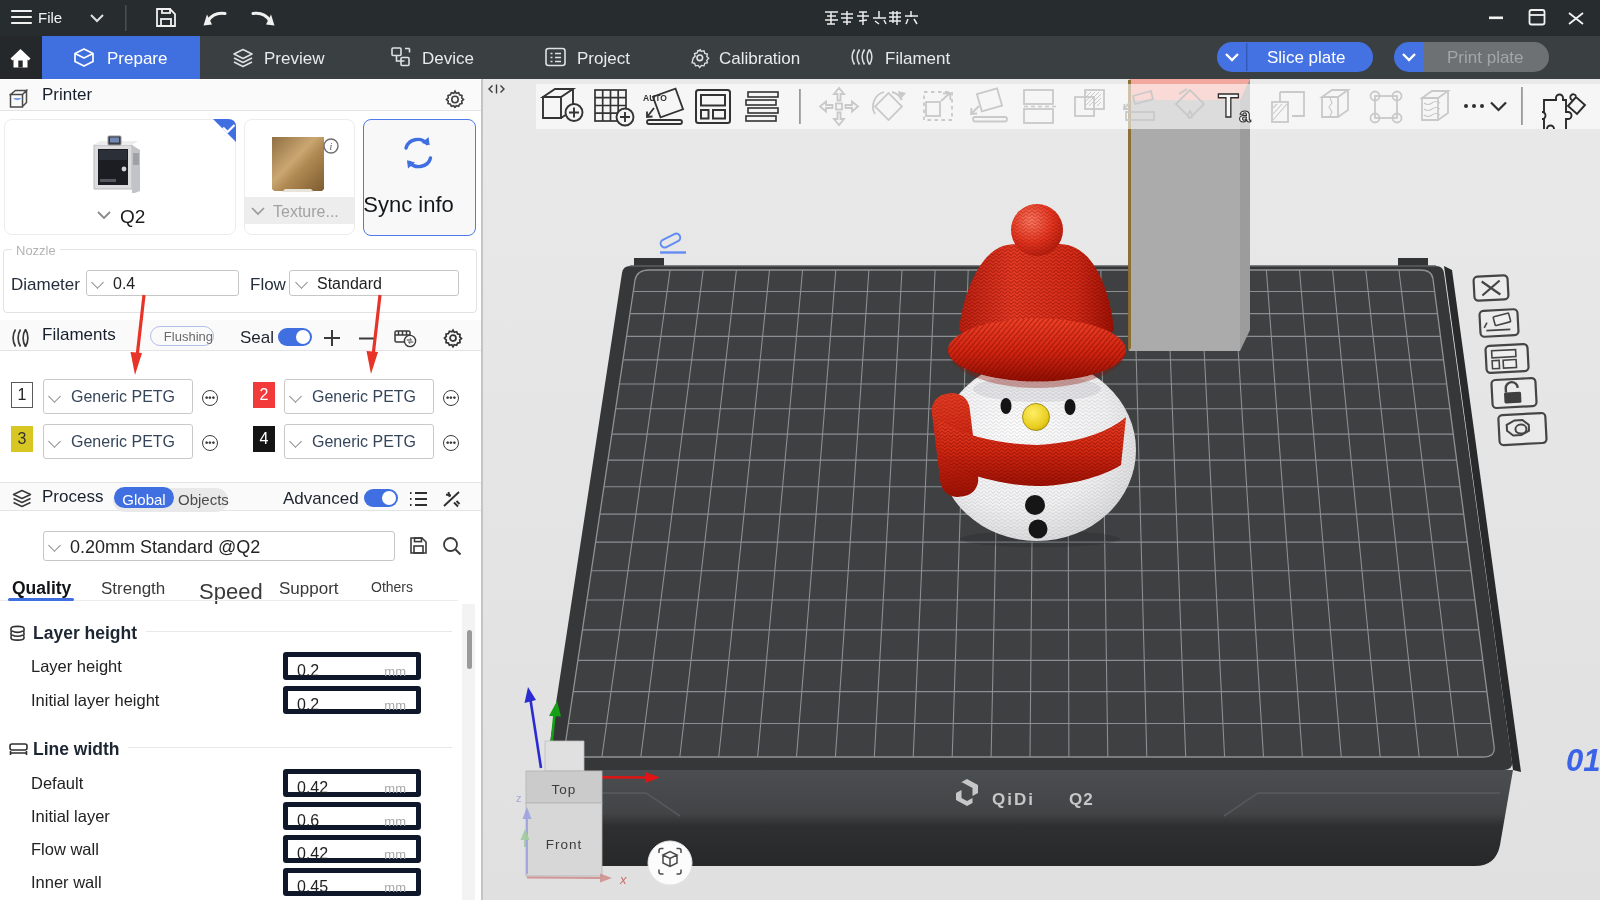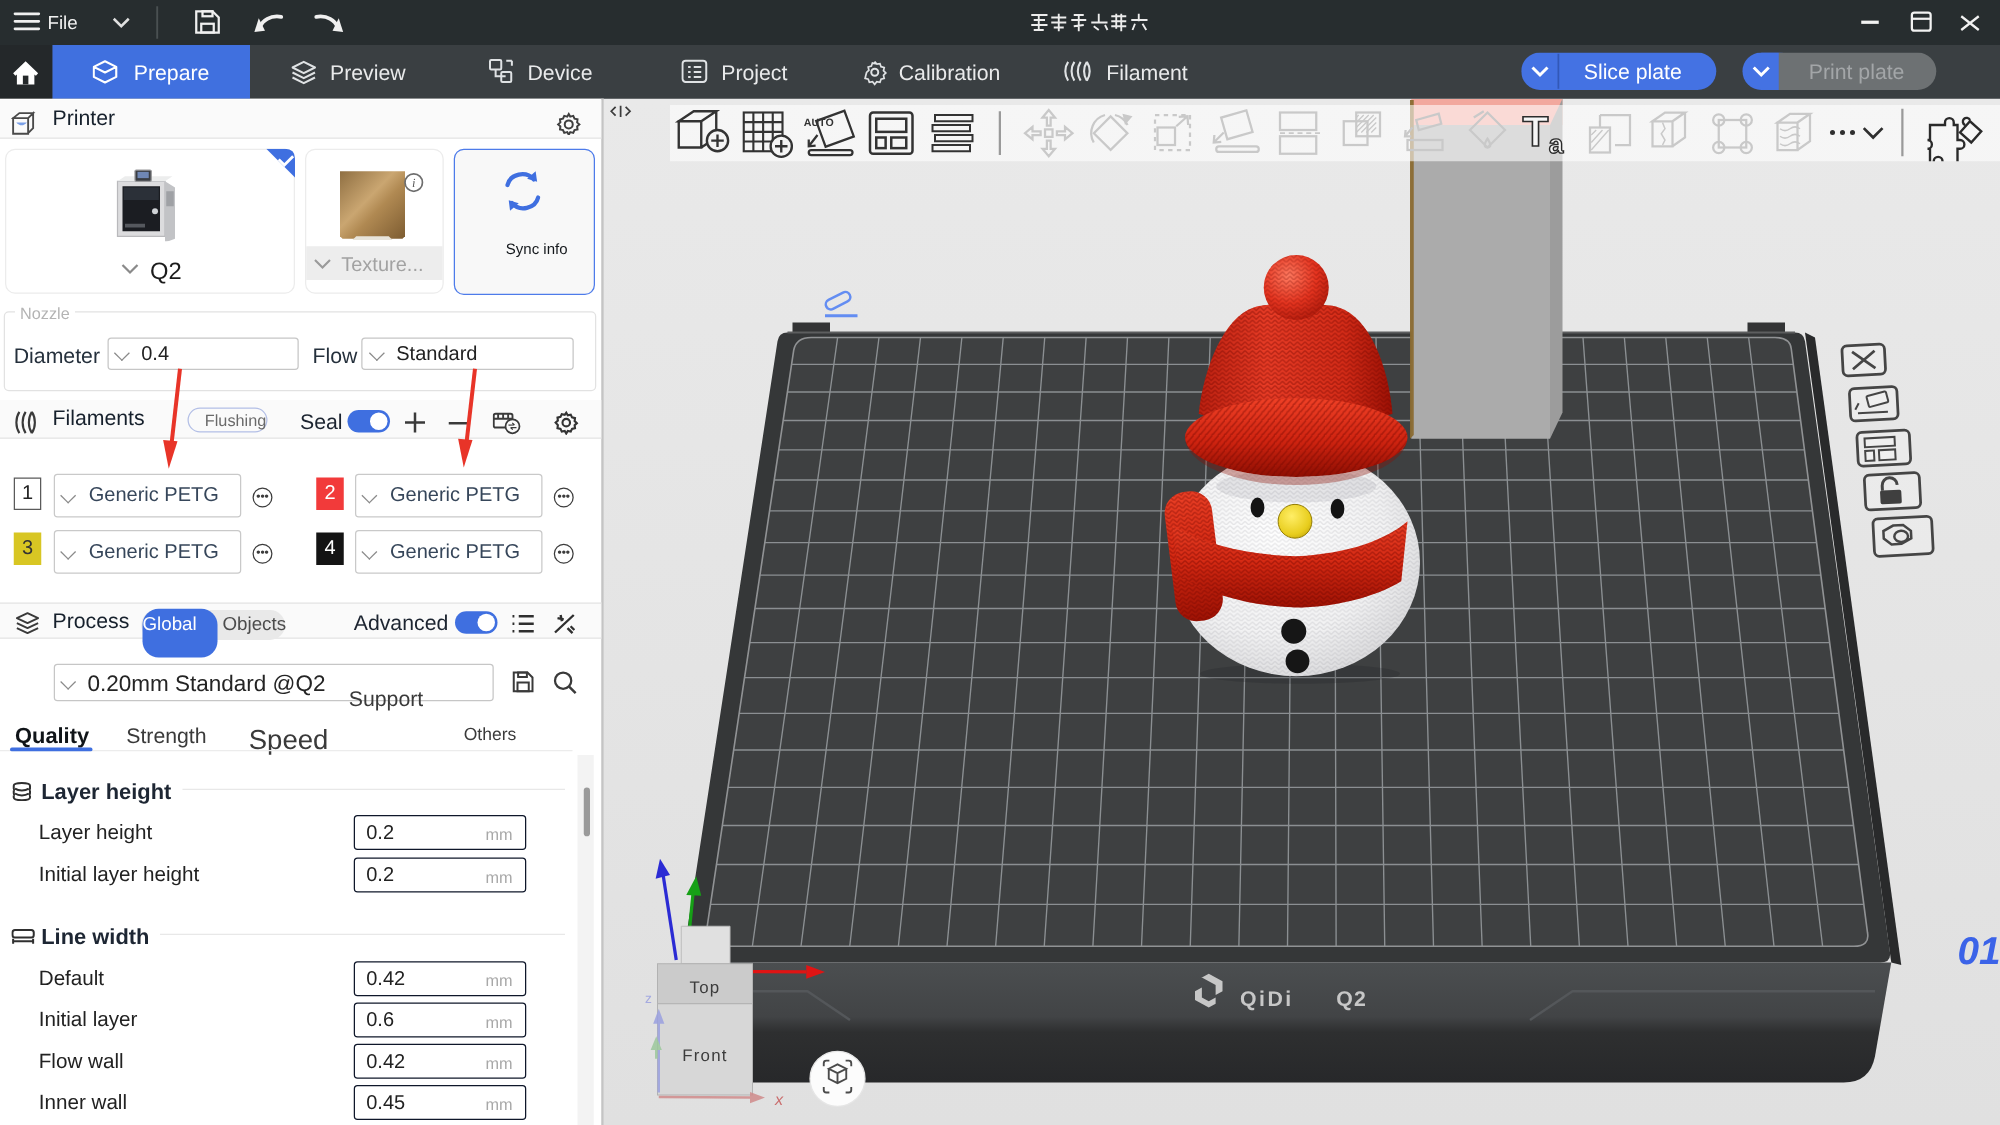--- a/index.html
+++ b/index.html
@@ -19,21 +19,21 @@
 .inbox{position:absolute;border:1px solid #c6c6c6;border-radius:3px;background:#fff}
 .chev{position:absolute;width:9px;height:9px;border-left:1.6px solid #8a8a8a;border-bottom:1.6px solid #8a8a8a;transform:rotate(-45deg)}
 .lbl{position:absolute;font-size:17px;color:#25303c}
 .val{position:absolute;font-size:16px;color:#222}
 .badge{position:absolute;width:22px;height:26px;font-size:16px;display:flex;align-items:center;justify-content:center}
 .fil{position:absolute;width:150px;height:35px;border:1px solid #c9c9c9;border-radius:3px;background:#fff}
 .fil span{position:absolute;left:27px;top:8px;font-size:16px;color:#36465a}
 .dots{position:absolute;width:16px;height:16px;border:1.6px solid #3c3c3c;border-radius:50%;color:#3c3c3c;font-size:9.5px;letter-spacing:0;text-align:center;line-height:13px;font-weight:700}
 .toggle{position:absolute;width:34px;height:18px;background:#3f6fe0;border-radius:9px}
 .toggle i{position:absolute;right:2px;top:2px;width:14px;height:14px;background:#fff;border-radius:50%}
-.inputrow{position:absolute;width:138px;height:28px;border:1px solid #0f172a;border-radius:3px;background:#fff}
+.inputrow{position:absolute;width:138px;height:28px;border:5px solid #0f172a;border-radius:3px;background:#fff}
 .inputrow b{position:absolute;left:9px;top:5px;font-size:16px;color:#222;font-weight:400}
 .inputrow s{position:absolute;right:10px;top:7px;font-size:13px;color:#a8a8a8;text-decoration:none}
 .sect{position:absolute;left:33px;font-size:17.5px;font-weight:700;color:#1d2633}
 .rowlbl{position:absolute;left:31px;font-size:16.5px;color:#222}
 
 #viewport{position:absolute;left:483px;top:79px;width:1117px;height:821px;background:linear-gradient(#e9e9e9,#e0e0e0);overflow:hidden}
 #vtoolbar{position:absolute;left:536px;top:84px;width:1064px;height:45px;background:rgba(255,255,255,0.58)}
 </style></head>
 <body>
 
@@ -460,21 +460,21 @@
 
  <div class="card" style="left:363px;top:40px;width:113px;height:117px;border:1.5px solid #4d7bea;background:#f8f8f8"></div>
  <svg class="abs" style="left:399px;top:56px" width="40" height="36">
   <g stroke="#3f6fe0" stroke-width="3.4" fill="none" stroke-linecap="round">
    <path d="M7 13a12 11 0 0 1 21-4.5"></path>
           <path d="M31.5 23a12 11 0 0 1-21 4.5"></path>
   </g>
   <path d="M29.5 2l1.2 8.3-8-2.4z" fill="#3f6fe0"></path>
         <path d="M9 33.5L8 25.2l8 2.4z" fill="#3f6fe0"></path>
  </svg>
- <div class="abs" style="left:363px;top:113px;width:91px;text-align:right;font-size:12px;color:#14181c">Sync info</div>
+ <div class="abs" style="left:363px;top:113px;width:91px;text-align:center;font-size:22px;color:#14181c">Sync info</div>
 
  <div class="abs" style="left:3px;top:170px;width:474px;height:64px;border:1px solid #e2e2e2;border-radius:4px"></div>
  <div class="abs" style="left:12px;top:164px;background:#fff;padding:0 4px;font-size:13px;color:#b4b4b4">Nozzle</div>
  <div class="lbl" style="left:11px;top:196px">Diameter</div>
  <div class="inbox" style="left:86px;top:191px;width:153px;height:26px"></div>
  <div class="chev" style="left:93px;top:199px"></div>
  <div class="val" style="left:113px;top:196px">0.4</div>
  <div class="lbl" style="left:250px;top:196px">Flow</div>
  <div class="inbox" style="left:289px;top:191px;width:170px;height:26px"></div>
  <div class="chev" style="left:297px;top:199px"></div>
@@ -535,21 +535,21 @@
  <div class="dots" style="left:443px;top:356px">•••</div>
 
  <div class="phead" style="top:403px;height:29px;border-top:1px solid #e4e4e4"></div>
  <svg class="abs" style="left:12px;top:410px" width="22" height="20">
         <g stroke="#3a3a3a" stroke-width="1.5" fill="none" stroke-linejoin="round">
           <path d="M1.5 5.5L10 1.5l8.5 4L10 9.5zM1.5 9.5L10 13.5l8.5-4M1.5 13.5L10 17.5l8.5-4"></path>
         </g>
       </svg>
  <div class="ptitle" style="top:408px">Process</div>
  <div class="abs" style="left:113px;top:409px;width:115px;height:24px;background:#e9e9e9;border-radius:12px"></div>
- <div class="abs" style="left:114px;top:408px;width:60px;height:39px;background:#3f6fe0;border-radius:13px;color:#fff;font-size:15px;line-height:25px">Global</div>
+ <div class="abs" style="left:114px;top:408px;width:60px;height:21px;background:#3f6fe0;border-radius:13px;color:#fff;font-size:15px;text-align:center;line-height:25px">Global</div>
  <div class="abs" style="left:178px;top:412px;font-size:15px;color:#4c4c4c">Objects</div>
  <div class="abs" style="left:283px;top:410px;font-size:17px;color:#1c2430">Advanced</div>
  <div class="toggle" style="left:364px;top:410px">
         <i></i>
       </div>
  <svg class="abs" style="left:409px;top:411px" width="20" height="18">
         <g stroke="#2f2f2f" stroke-width="2" fill="none">
           <path d="M6 3h12M6 9h12M6 15h12"></path>
           <path d="M1 3h1.5M1 9h1.5M1 15h1.5"></path>
         </g>
@@ -572,21 +572,21 @@
         </g>
       </svg>
  <svg class="abs" style="left:442px;top:457px" width="20" height="20">
         <circle cx="8.5" cy="8.5" r="6.5" stroke="#3a3a3a" stroke-width="1.8" fill="none"></circle>
         <path d="M13.5 13.5l5 5" stroke="#3a3a3a" stroke-width="2"></path>
       </svg>
 
  <div class="abs" style="left:12px;top:499px;font-size:17.5px;font-weight:700;color:#101418">Quality</div>
  <div class="abs" style="left:101px;top:500px;font-size:17px;color:#3a3a3a">Strength</div>
  <div class="abs" style="left:199px;top:500px;font-size:22px;color:#3a3a3a">Speed</div>
- <div class="abs" style="left:279px;top:471px;font-size:17px;color:#3a3a3a">Support</div>
+ <div class="abs" style="left:279px;top:500px;font-size:17px;color:#3a3a3a">Support</div>
  <div class="abs" style="left:371px;top:500px;font-size:14px;color:#3a3a3a">Others</div>
  <div class="abs" style="left:0px;top:521px;width:458px;height:1px;background:#ececec"></div>
  <div class="abs" style="left:8px;top:519px;width:66px;height:3px;background:#3f6fe0;border-radius:2px"></div>
 
  <svg class="abs" style="left:8px;top:543px" width="21" height="19">
         <g stroke="#2f2f2f" stroke-width="1.6" fill="none">
           <path d="M3 6.5c0-2.8 13-2.8 13 0M3 6.5v2.2c0 1.2 1 1.6 1 1.6M16 6.5v2.2c0 1.2-1 1.6-1 1.6M3 10.4v2.2c0 1 1 1.5 1 1.5M16 10.4v2.2c0 1-1 1.5-1 1.5M3 14.3v1.7c0 2.8 13 2.8 13 0v-1.7"></path>
           <path d="M4 8.9c3 2 8 2 11 0M4 12.8c3 2 8 2 11 0"></path>
         </g>
       </svg>

